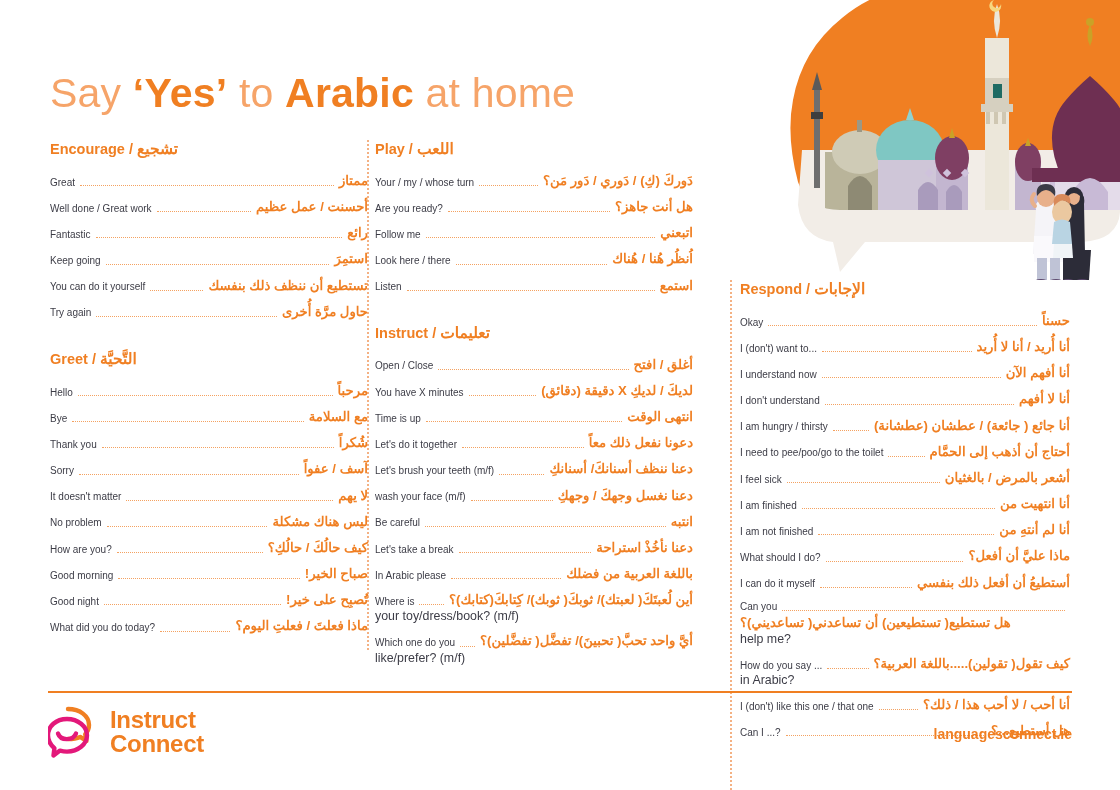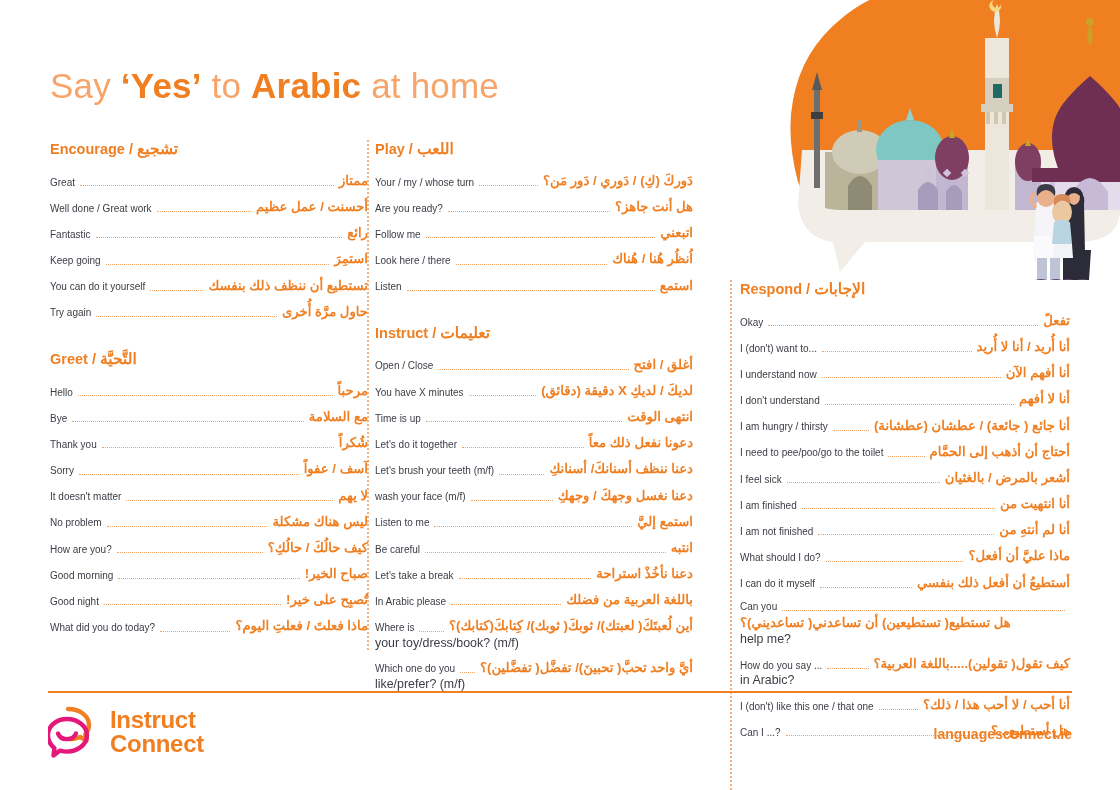--- a/index.html
+++ b/index.html
@@ -15,21 +15,21 @@
   
   #hero {
     position:absolute; top:0; right:0; width:430px; height:280px;
     overflow:hidden; pointer-events:none;
   }
   #hero svg { display:block; }
 
   
   #title {
     position:absolute; left:50px; top:44px;
-    font-size:35px; line-height:1.1;
+    font-size:41px; line-height:1.1;
     color:#F28A3C; font-weight:300; letter-spacing:0.2px;
     white-space:nowrap;
   }
   #title .bold { font-weight:700; color:#F07F22; }
   #title .lite { color:#F6A469; font-weight:300; }
 
   
   .col {
     position:absolute; top:140px;
   }
@@ -394,25 +394,20 @@
           <span class="en">Let's brush your teeth (m/f)</span>
           <span class="dots"></span>
           <span class="ar">دعنا ننظف أسنانكَ/ أسنانكِ</span>
         </div>
         <div class="row">
           <span class="en">wash your face (m/f)</span>
           <span class="dots"></span>
           <span class="ar">دعنا نغسل وجهكَ / وجهكِ</span>
         </div>
         <div class="row">
-          <span class="en">Listen to me</span>
-          <span class="dots"></span>
-          <span class="ar">استمع إليَّ</span>
-        </div>
-        <div class="row">
           <span class="en">Be careful</span>
           <span class="dots"></span>
           <span class="ar">انتبه</span>
         </div>
         <div class="row">
           <span class="en">Let's take a break</span>
           <span class="dots"></span>
           <span class="ar">دعنا نأخُذْ استراحة</span>
         </div>
         <div class="row">
@@ -438,21 +433,21 @@
 
 <div class="col" id="col3">
   <div class="sec">
     <div class="sec-title">
       <span>Respond</span><span> / </span><span class="ar">الإجابات</span>
     </div>
     <div class="rows">
         <div class="row">
           <span class="en">Okay</span>
           <span class="dots"></span>
-          <span class="ar">تفعلً</span>
+          <span class="ar">حسناً</span>
         </div>
         <div class="row">
           <span class="en">I (don't) want to...</span>
           <span class="dots"></span>
           <span class="ar">أنا أُريد / أنا لا أُريد</span>
         </div>
         <div class="row">
           <span class="en">I understand now</span>
           <span class="dots"></span>
           <span class="ar">أنا أفهم الآن</span>

